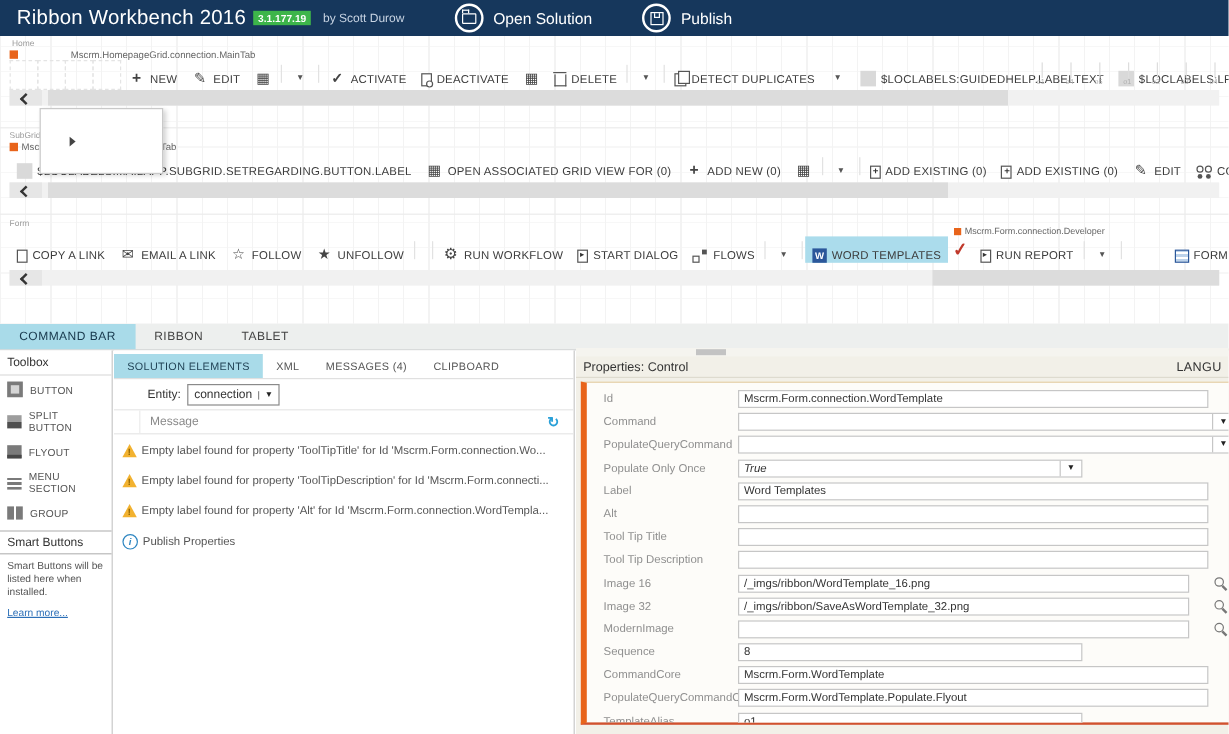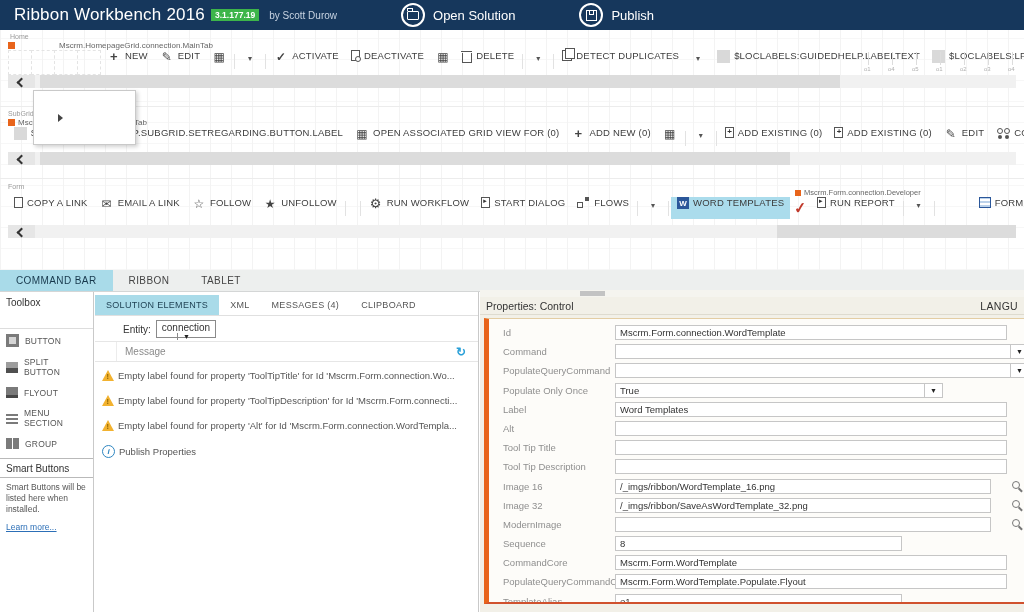--- a/index.html
+++ b/index.html
@@ -4,38 +4,38 @@
 <style>
   html,body{margin:0;padding:0;background:#fff;}
   .screen{position:relative;width:1024px;height:612px;overflow:hidden;
     font-family:"Liberation Sans",sans-serif;background:#fff;color:#333;}
   
   .app-header{position:absolute;left:0;top:0;width:1024px;height:30px;background:#16375c;
     color:#fff;display:flex;align-items:center;padding-left:14px;box-sizing:border-box;}
   .app-title{font-size:17px;font-weight:400;letter-spacing:.2px;}
   .ver-badge{background:#3db54a;color:#fff;font-size:8.5px;font-weight:bold;padding:1px 4px;margin-left:6px;}
   .byline{font-size:10px;color:#c7d3e2;margin-left:10px;}
-  .hdr-btn{display:flex;align-items:center;gap:8px;margin-left:64px;font-size:13px;cursor:pointer;}
+  .hdr-btn{display:flex;align-items:center;gap:8px;margin-left:42px;font-size:13px;cursor:pointer;}
   .circ{width:20px;height:20px;border:2px solid #fff;border-radius:50%;display:flex;align-items:center;justify-content:center;}
   .s-folder{width:10px;height:7px;border:1.4px solid #fff;border-radius:1px;position:relative;display:inline-block;}
   .s-folder::before{content:"";position:absolute;top:-3.5px;left:-1px;width:4px;height:1.5px;border:1.4px solid #fff;border-bottom:none;}
   .s-floppy{width:9px;height:9px;border:1.4px solid #fff;position:relative;display:inline-block;}
   .s-floppy::before{content:"";position:absolute;top:0;left:2px;width:3px;height:3px;border:1px solid #fff;border-top:none;}
   
   .ribbon{position:absolute;left:0;top:30px;width:1024px;height:240px;background:#fff;
     background-image:repeating-linear-gradient(90deg,#f3f3f3 0 1px,transparent 1px 21px),
                      repeating-linear-gradient(0deg,#f7f7f7 0 1px,transparent 1px 21px);}
   .row-div{position:absolute;left:0;width:1024px;height:1px;background:#ececec;}
   .sec-label{position:absolute;font-size:7px;color:#9a9a9a;}
   .tab-id{position:absolute;display:flex;align-items:center;gap:3px;font-size:8px;color:#666;}
   .orange-sq{width:7px;height:7px;background:#e8641b;display:inline-block;}
   .orange-sq.sm{width:6px;height:6px;}
   .strip{position:absolute;display:flex;align-items:center;height:24px;font-size:9.5px;color:#3c3c3c;
     white-space:nowrap;letter-spacing:.2px;}
-  .rbtn{display:inline-flex;align-items:flex-start;gap:4px;padding:0 6px;height:22px;cursor:pointer;}
+  .rbtn{display:inline-flex;align-items:flex-end;gap:4px;padding:0 6px;height:22px;cursor:pointer;}
   .rbtn.hl{background:#abdcec;}
   .sep{width:1px;height:15px;background:#e2e2e2;margin:0 2px;align-self:center;}
   .sp36{width:36px;}
   .redcheck{color:#c0392b;font-size:15px;font-weight:bold;margin:0 4px;transform:rotate(-6deg);}
   
   .icon{display:inline-block;width:14px;text-align:center;font-size:12px;color:#444;line-height:14px;}
   .i-plus::before{content:"+";font-weight:bold;font-size:13px;}
   .i-pencil::before{content:"\270E";}
   .i-bulk::before{content:"\25A6";}
   .i-table::before{content:"\25A6";}
@@ -86,38 +86,38 @@
     box-shadow:2px 2px 4px rgba(0,0,0,.18);z-index:6;}
   .popup-arrow{position:absolute;left:24px;top:23px;width:0;height:0;border-left:5px solid #444;
     border-top:4px solid transparent;border-bottom:4px solid transparent;}
   
   .main-tabs{position:absolute;left:0;top:270px;width:1024px;height:21px;background:#edefee;
     border-bottom:1px solid #d4d6d6;display:flex;font-size:10px;color:#444;}
   .main-tab{padding:0 16px;display:flex;align-items:center;letter-spacing:.4px;cursor:pointer;}
   .main-tab.active{background:#a9dbe9;color:#17384c;}
   
   .toolbox{position:absolute;left:0;top:292px;width:94px;bottom:0;background:#fff;border-right:1px solid #c9c9c9;box-sizing:border-box;}
-  .panel-title{font-size:10px;color:#333;padding:5px 6px 20px;border-bottom:1px solid #ddd;}
+  .panel-title{font-size:10px;color:#333;padding:5px 6px 4px;border-bottom:1px solid #ddd;}
   .tool-item{display:flex;align-items:center;gap:6px;padding:5px 6px;font-size:8.5px;color:#555;letter-spacing:.2px;cursor:pointer;}
   .t-ic{flex-shrink:0;}
   .t-button{width:7px;height:7px;border:3px solid #7a7a7a;background:#d5d5d5;}
   .t-split{width:12px;height:11px;background:linear-gradient(#9d9d9d 55%,#4f4f4f 55%);}
   .t-flyout{width:12px;height:8px;background:#7a7a7a;border-bottom:3px solid #474747;}
   .t-menu{width:12px;height:11px;background:repeating-linear-gradient(0deg,#7a7a7a 0 2px,#fff 2px 4px);}
   .t-group{width:13px;height:11px;background:linear-gradient(90deg,#7a7a7a 45%,#fff 45% 55%,#7a7a7a 55%);}
   .smart-title{font-size:10px;color:#333;padding:4px 6px 3px;border-top:1px solid #b9b9b9;border-bottom:1px solid #b9b9b9;margin-top:4px;}
   .smart-text{font-size:8.5px;color:#555;padding:4px 6px 1px;line-height:1.3;}
   .learn-link{font-size:8.5px;color:#2c6fb7;text-decoration:underline;padding:0 6px;cursor:pointer;display:inline-block;}
   
   .solpanel{position:absolute;left:95px;top:292px;width:384px;bottom:0;background:#fff;border-right:1px solid #c9c9c9;box-sizing:border-box;}
   .sol-tabs{display:flex;height:20px;font-size:9px;color:#555;border-bottom:1px solid #e0e0e0;margin-top:3px;}
   .sol-tab{padding:0 11px;display:flex;align-items:center;letter-spacing:.3px;cursor:pointer;}
   .sol-tab.active{background:#a9dbe9;color:#1d3f52;}
   .entity-row{display:flex;align-items:center;gap:5px;padding:4px 0 3px 3px;font-size:10px;color:#333;margin-left:25px;}
-  .sel{display:inline-flex;align-items:center;border:1px solid #8a8a8a;background:#fff;height:16px;cursor:pointer;flex-direction:column;}
+  .sel{display:inline-flex;align-items:center;border:1px solid #8a8a8a;background:#fff;height:16px;cursor:pointer;}
   .sel-txt{padding:1px 5px 0;font-size:10px;}
   .sel-caret{width:16px;border-left:1px solid #8a8a8a;display:flex;align-items:center;justify-content:center;font-size:7px;color:#222;}
   .msg-header{display:flex;align-items:center;border-top:1px solid #e6e6e6;border-bottom:1px solid #e6e6e6;height:19px;font-size:10px;color:#8a8a8a;}
   .msg-col0{width:21px;height:100%;border-right:1px solid #ececec;}
   .msg-col1{padding-left:8px;}
   .msg-refresh{margin-left:auto;margin-right:10px;color:#2aa0d8;font-size:12px;cursor:pointer;}
   .msg-row{display:flex;align-items:center;gap:4px;padding:8px 6px 6px 7px;font-size:9.5px;color:#555;cursor:default;}
   .s-warn{width:0;height:0;border-left:6px solid transparent;border-right:6px solid transparent;border-bottom:11px solid #f2b230;position:relative;flex-shrink:0;}
   .s-warn::after{content:"!";position:absolute;left:-1.5px;top:1.5px;font-size:7.5px;font-weight:bold;color:#8a6200;}
   .s-info{width:11px;height:11px;border:1px solid #2e86c1;border-radius:50%;color:#2e86c1;font-size:8px;line-height:11px;text-align:center;flex-shrink:0;}
@@ -133,21 +133,21 @@
     border:1px solid #e3cda4;border-left:5px solid #e8641b;border-bottom:2px solid #d0512e;padding-top:5px;overflow:hidden;}
   .prow{display:flex;align-items:center;height:17px;margin:0 0 2.2px 14px;font-size:9.5px;}
   .plabel{width:112px;color:#8f8f8f;flex-shrink:0;}
   .pwrap{flex:1;display:flex;align-items:center;min-width:0;}
   .pinput{height:15px;border:1px solid #c6c6c6;background:#fff;font-family:inherit;font-size:9.5px;color:#333;
     padding:0 4px;box-sizing:border-box;outline:none;}
   .pinput.grow{flex:1;margin-right:18px;}
   .pinput.short{width:287px;}
   .psel{display:flex;align-items:stretch;border:1px solid #c6c6c6;background:#fff;height:15px;box-sizing:border-box;cursor:pointer;}
   .psel.grow{flex:1;margin-right:-4px;}
-  .psel.short{width:328px;}
+  .psel.short{width:287px;font-style:italic;}
   .psel-txt{flex:1;font-size:9.5px;color:#333;padding:1px 4px 0;overflow:hidden;}
   .psel-caret{width:17px;border-left:1px solid #c6c6c6;display:flex;align-items:center;justify-content:center;font-size:7px;color:#222;flex-shrink:0;}
   .magwrap{width:16px;display:flex;justify-content:center;flex-shrink:0;}
 </style>
 </head>
 <body>
 
 <div class="screen">
 
   <div class="app-header">

